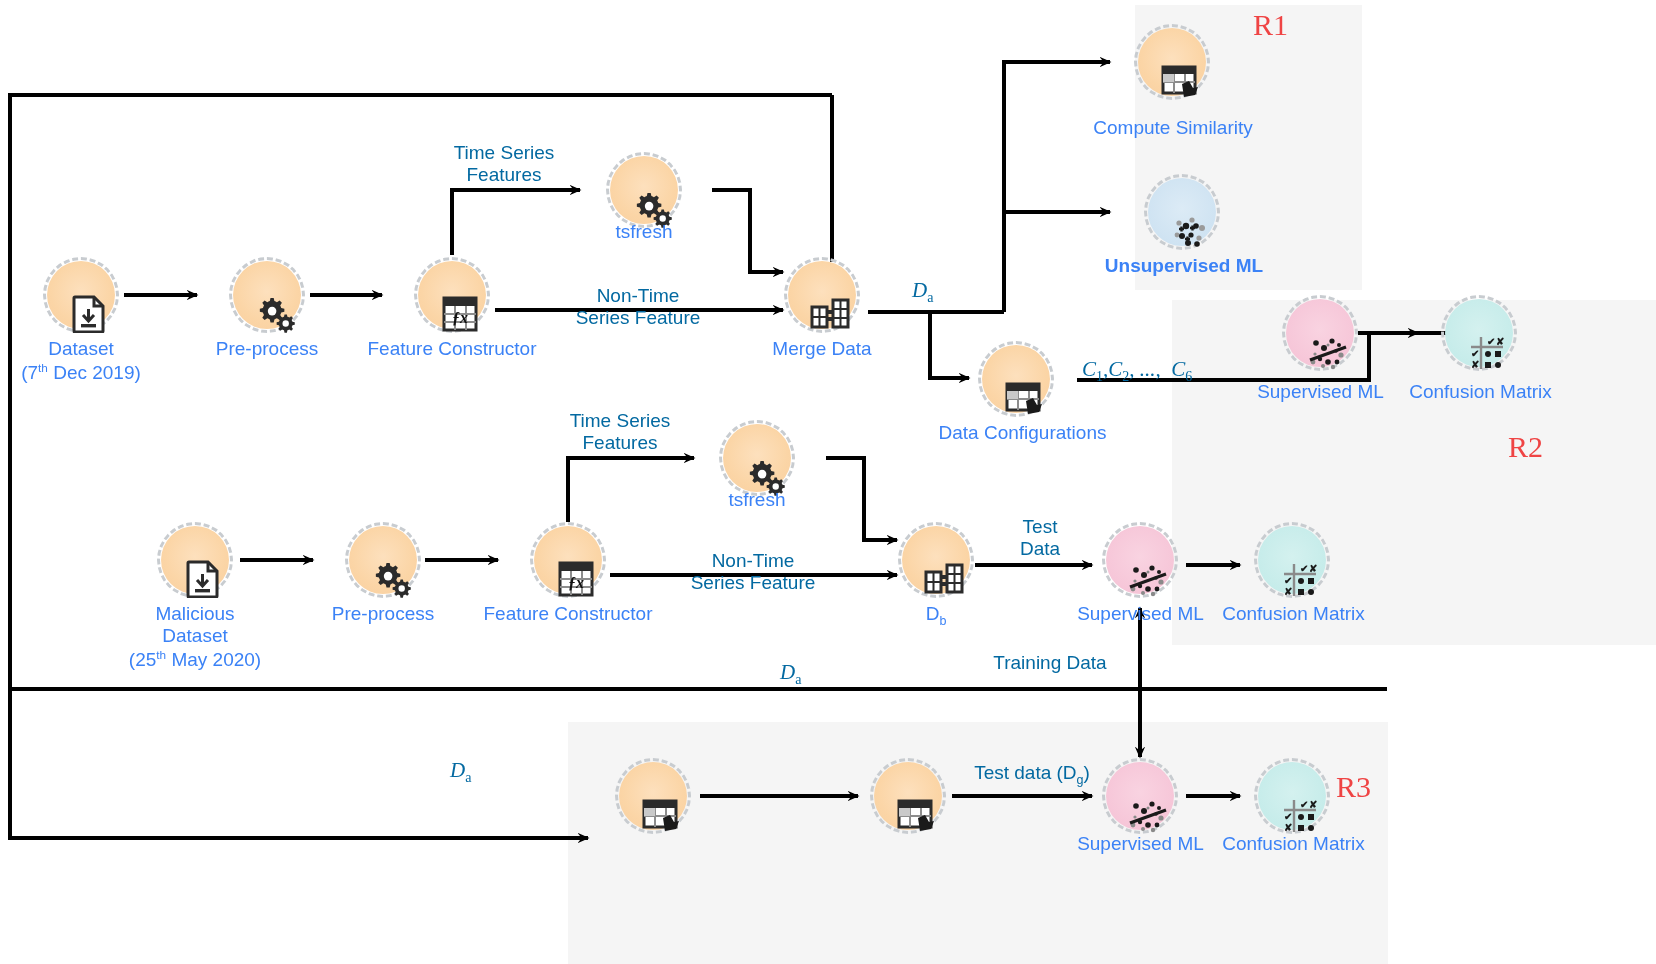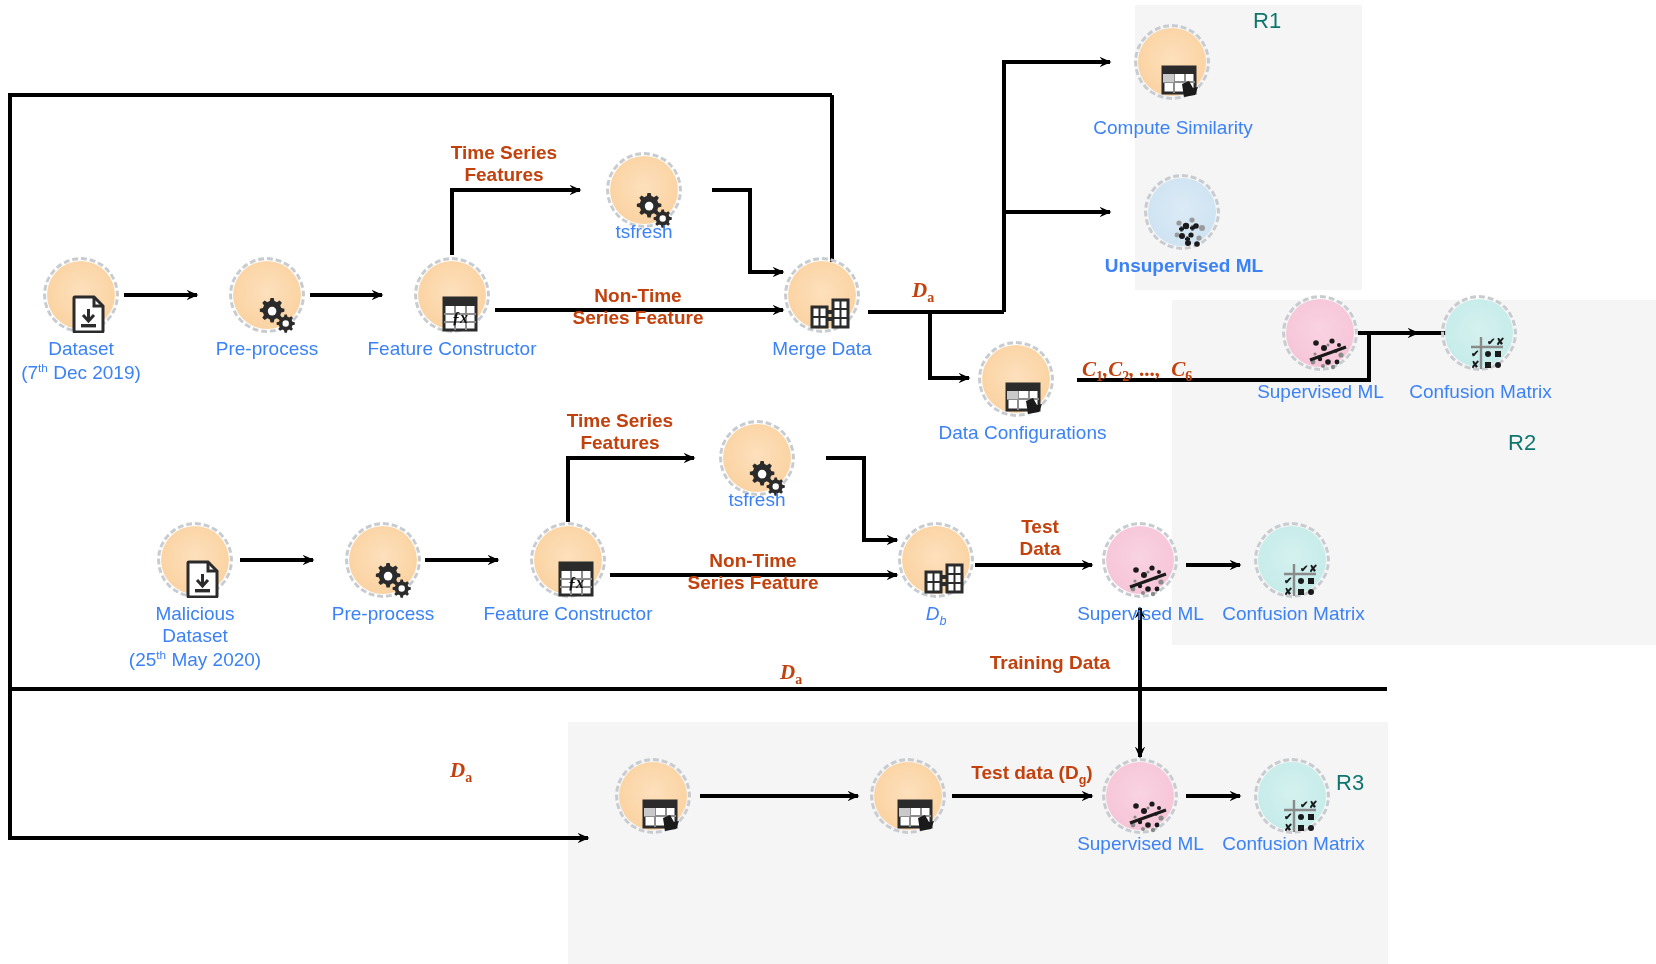--- a/index.html
+++ b/index.html
@@ -1,34 +1,34 @@
 <!DOCTYPE html>
 <html><head>
 <meta charset="utf-8">
 <style>
   html,body{margin:0;padding:0;background:#fff;}
   body{font-family:"Liberation Sans",sans-serif;}
   #stage{position:relative;width:1656px;height:964px;background:#ffffff;overflow:hidden;}
   #svgbase{position:absolute;left:0;top:0;width:1656px;height:964px;}
   .region{position:absolute;background:#f5f5f5;}
-  .rlabel{position:absolute;color:#0f766e;font-family:Liberation Sans, sans-serif;font-size:22px;line-height:1;}
+  .rlabel{position:absolute;color:#ef4444;font-family:Liberation Serif, serif;font-size:30px;line-height:1;}
   .node{position:absolute;width:76px;height:76px;}
   .node .disc{position:absolute;left:4px;top:4px;width:68px;height:68px;border-radius:50%;}
   .node .dash{position:absolute;left:0;top:0;width:76px;height:76px;border-radius:50%;
               border:3px dashed #c8ccd0;box-sizing:border-box;}
   .node .glyph{position:absolute;left:8px;top:0;width:76px;height:76px;
                display:flex;align-items:flex-end;justify-content:center;}
   .c-orange{background:radial-gradient(circle at 50% 45%, #fde0bd 0%, #fbd5a6 60%, #f8cfa0 100%);}
   .c-blue{background:radial-gradient(circle at 50% 45%, #dcebf6 0%, #cfe3f2 70%, #c7dff0 100%);}
   .c-pink{background:radial-gradient(circle at 50% 45%, #f9d3e1 0%, #f6c6d8 70%, #f4c0d4 100%);}
   .c-teal{background:radial-gradient(circle at 50% 45%, #d4f1ef 0%, #c6ecea 70%, #c0eae8 100%);}
   .cap{position:absolute;text-align:center;font-size:19px;color:#3b82f6;line-height:1.18;
        font-family:"Liberation Sans",sans-serif;white-space:nowrap;}
-  .elab{position:absolute;font-size:19px;color:#c2410c;line-height:1.18;
-        font-family:"Liberation Sans",sans-serif;white-space:nowrap;text-align:center;font-weight:bold;}
+  .elab{position:absolute;font-size:19px;color:#0369a1;line-height:1.18;
+        font-family:"Liberation Sans",sans-serif;white-space:nowrap;text-align:center;}
   .ital{font-family:"Liberation Serif",serif;font-style:italic;font-size:21px;}
   .ital sub{font-style:normal;font-size:14px;}
   sup{font-size:0.62em;vertical-align:super;}
   sub{font-size:0.66em;vertical-align:sub;}
 </style>
 </head>
 <body>
 
 <div id="stage">
 
@@ -356,21 +356,21 @@
       <svg width="42" height="38" viewBox="0 0 42 38">
         <rect x="3" y="12" width="15" height="20" fill="#fff" stroke="#2b2b2b" stroke-width="3"></rect>
         <path d="M3 22 H18 M10.5 12 V32" stroke="#2b2b2b" stroke-width="2"></path>
         <rect x="24" y="5" width="15" height="27" fill="#fff" stroke="#2b2b2b" stroke-width="3"></rect>
         <path d="M24 14 H39 M24 23 H39 M31.5 5 V32" stroke="#2b2b2b" stroke-width="2"></path>
         <rect x="18.5" y="15" width="5" height="4" fill="#2b2b2b"></rect>
         <rect x="18.5" y="22" width="5" height="4" fill="#2b2b2b"></rect>
       </svg>
     </div>
   </div>
-  <div class="cap" style="left:896px;top:603px;width:80px;font-style:italic;">
+  <div class="cap" style="left:896px;top:603px;width:80px;">
     <span>D</span><sub>b</sub>
   </div>
 
   <div class="node" style="left:1102px;top:522px;">
     <div class="disc c-pink"></div>
     <div class="dash"></div>
     <div class="glyph">
       <svg width="44" height="36" viewBox="0 0 44 36">
         <g fill="#1a1a1a">
           <circle cx="10" cy="8" r="2.8"></circle>

